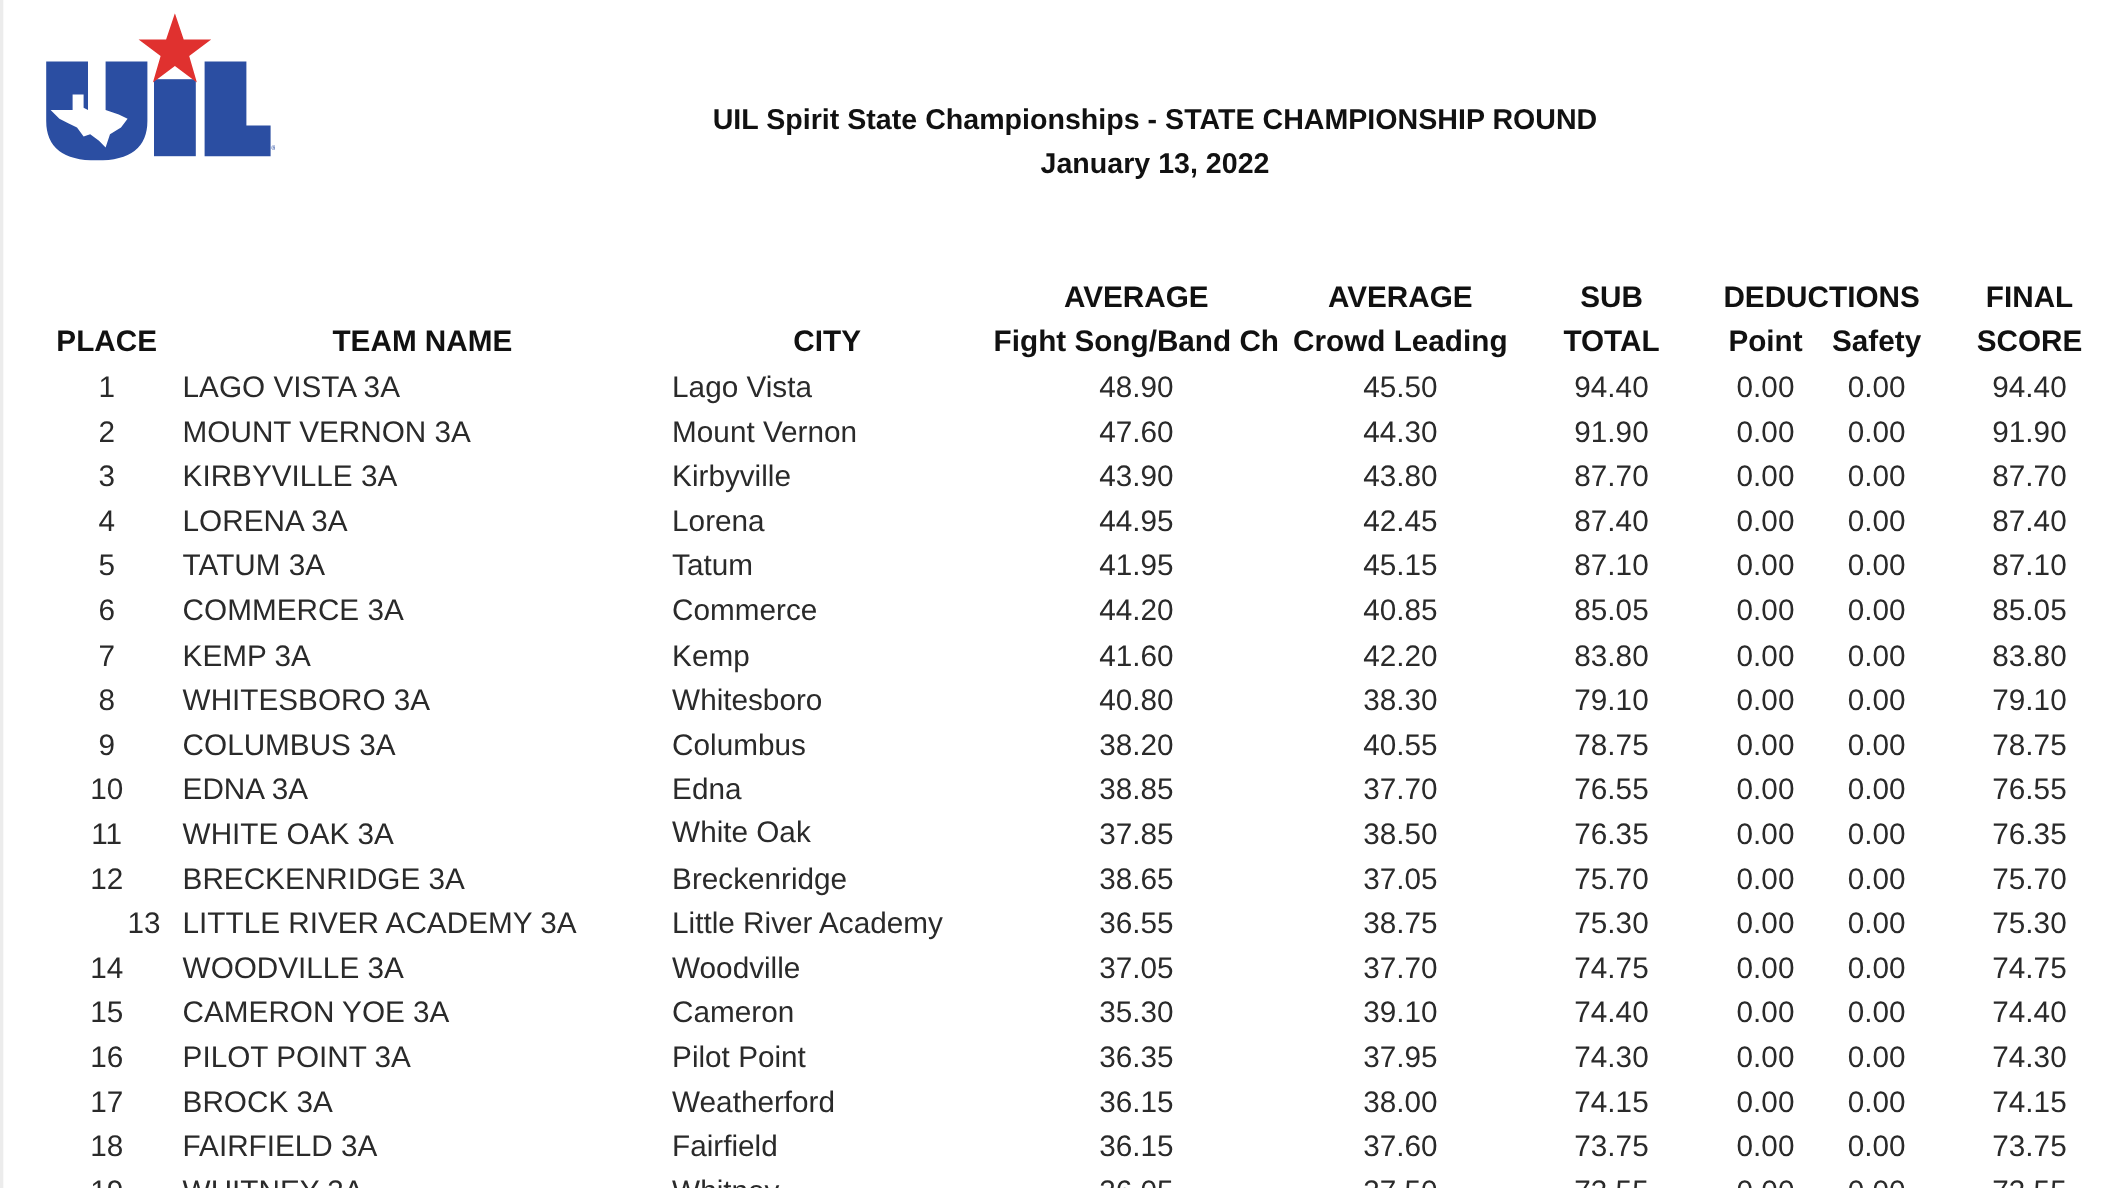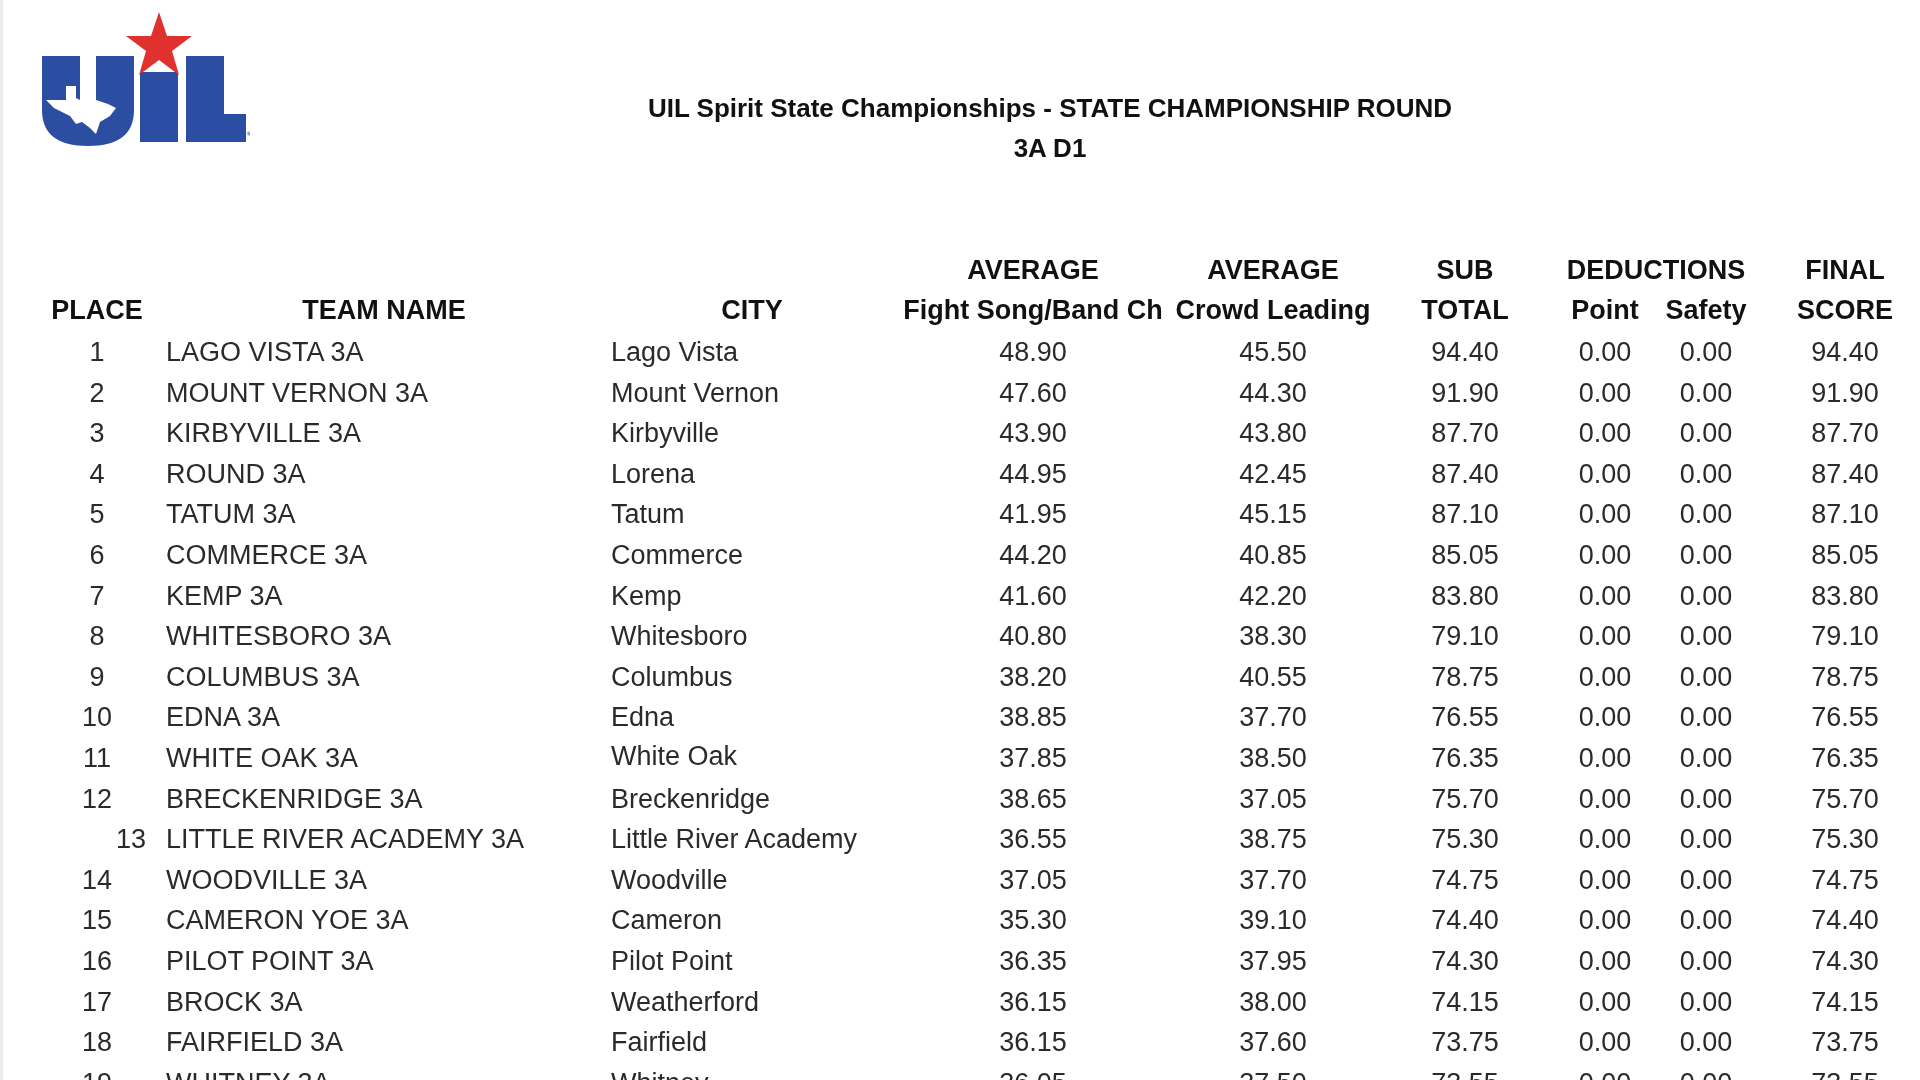--- a/index.html
+++ b/index.html
@@ -76,21 +76,21 @@
 
     <polygon points="123,0 131,24 156,24 136,39 143,63 123,48 103,63 110,39 90,24 115,24" fill="#e0312f"></polygon>
 
     <path d="M150 44 H188 V102 H210 V130 H150 Z" fill="#2b4ea2"></path>
     <text x="210" y="124" font-size="6" fill="#2b4ea2" font-family="DejaVu Sans, sans-serif">®</text>
   </svg>
 </div>
 
 <div class="title-block">
   <span class="title-line">UIL Spirit State Championships - STATE CHAMPIONSHIP ROUND</span>
-  <span class="title-line">3A D1</span>
+  <span class="title-line">January 13, 2022</span>
 </div>
 
 <div class="clip-bottom">
 
   <span class="cell hdr center" style="left:1033px; top:250px;">AVERAGE</span>
   <span class="cell hdr center" style="left:1273px; top:250px;">AVERAGE</span>
   <span class="cell hdr center" style="left:1465px; top:250px;">SUB</span>
   <span class="cell hdr center" style="left:1656px; top:250px;">DEDUCTIONS</span>
   <span class="cell hdr center" style="left:1845px; top:250px;">FINAL</span>
 
@@ -133,21 +133,21 @@
         <span class="cell row-text" style="left: 611px; top: 413.2px;">Kirbyville</span>
         <span class="cell row-text center" style="left: 1033px; top: 413.2px;">43.90</span>
         <span class="cell row-text center" style="left: 1273px; top: 413.2px;">43.80</span>
         <span class="cell row-text center" style="left: 1465px; top: 413.2px;">87.70</span>
         <span class="cell row-text center" style="left: 1605px; top: 413.2px;">0.00</span>
         <span class="cell row-text center" style="left: 1706px; top: 413.2px;">0.00</span>
         <span class="cell row-text center" style="left: 1845px; top: 413.2px;">87.70</span>
       </div>
       <div>
         <span class="cell row-text center" style="left: 97px; top: 453.8px;">4</span>
-        <span class="cell row-text" style="left: 166px; top: 453.8px;">ROUND 3A</span>
+        <span class="cell row-text" style="left: 166px; top: 453.8px;">LORENA 3A</span>
         <span class="cell row-text" style="left: 611px; top: 453.8px;">Lorena</span>
         <span class="cell row-text center" style="left: 1033px; top: 453.8px;">44.95</span>
         <span class="cell row-text center" style="left: 1273px; top: 453.8px;">42.45</span>
         <span class="cell row-text center" style="left: 1465px; top: 453.8px;">87.40</span>
         <span class="cell row-text center" style="left: 1605px; top: 453.8px;">0.00</span>
         <span class="cell row-text center" style="left: 1706px; top: 453.8px;">0.00</span>
         <span class="cell row-text center" style="left: 1845px; top: 453.8px;">87.40</span>
       </div>
       <div>
         <span class="cell row-text center" style="left: 97px; top: 494.4px;">5</span>

